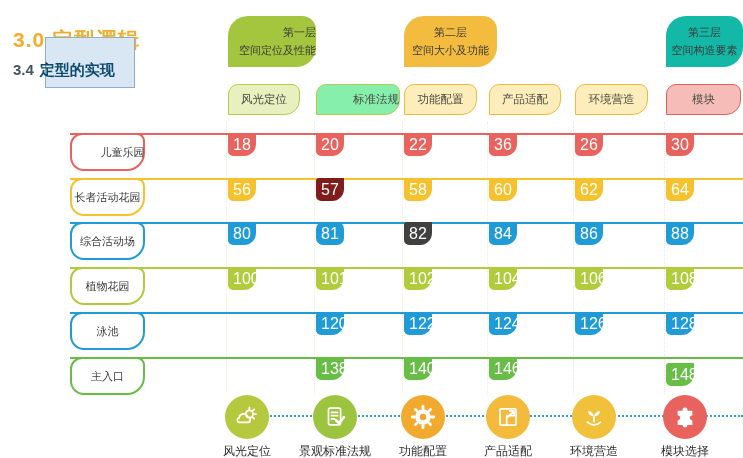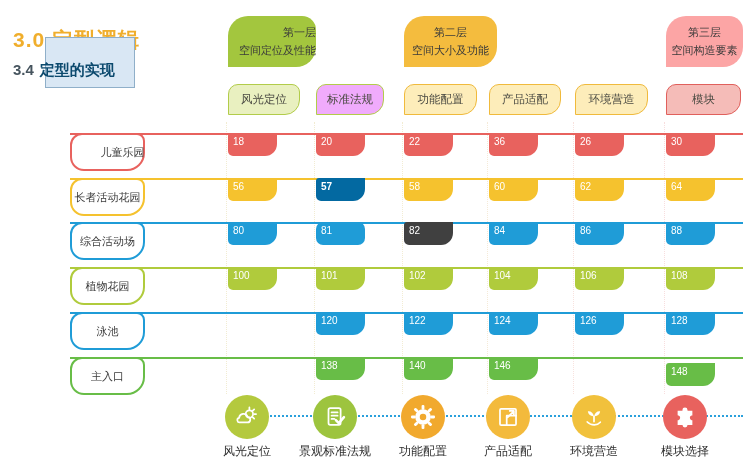--- a/index.html
+++ b/index.html
@@ -23,22 +23,22 @@
     display:flex;align-items:center;justify-content:center;font-size:11.5px;color:#4a4a42;z-index:2;}
 
   
   .guide{top:122px;height:272px;width:0;border-left:1.5px dotted #f2ecd2;z-index:0;}
 
   
   .row-line{height:2px;z-index:1;}
   .row-label{left:70px;width:75px;height:38px;background:#fff;border:2px solid;
     border-radius:12px 8px 18px 14px;display:flex;align-items:center;justify-content:center;
     font-size:11px;color:#3c3c3c;z-index:3;white-space:nowrap;}
-  .value-badge{width:49px;height:23px;border-radius:3px 0 12px 5px;color:#fff;
-    font-size:10px;padding:3px 0 0 5px;z-index:2;}
+  .value-badge{width:28px;height:23px;border-radius:3px 0 12px 5px;color:#fff;
+    font-size:16px;padding:3px 0 0 5px;z-index:2;}
 
   
   .connector{top:415px;border-top:2px dotted #2aa0dc;z-index:0;}
   .step-circle{top:395px;width:44px;height:44px;border-radius:50%;
     display:flex;align-items:center;justify-content:center;z-index:1;}
   .step-circle svg{width:26px;height:26px;display:block;}
   .step-label{top:443px;width:110px;text-align:center;font-size:12px;color:#2e2e2e;z-index:1;white-space:nowrap;}
 </style>
 </head>
 <body>
@@ -52,30 +52,30 @@
 
   <div id="layer-headers">
       <div class="abs layer-header" style="left: 228px; width: 88px; background: rgb(163, 198, 62); align-items: flex-end;">
         <div>第一层</div>
         <div>空间定位及性能</div>
       </div>
       <div class="abs layer-header" style="left: 404px; width: 93px; background: rgb(244, 188, 62);">
         <div>第二层</div>
         <div>空间大小及功能</div>
       </div>
-      <div class="abs layer-header" style="left: 666px; width: 77px; background: #fca5a5;">
+      <div class="abs layer-header" style="left: 666px; width: 77px; background: #14b8a6;">
         <div>第三层</div>
         <div>空间构造要素</div>
       </div>
     </div>
   <div id="column-chips">
       <div class="abs column-chip" style="left: 228px; width: 72px; background: rgb(233, 240, 192); border-color: rgb(178, 204, 74);">
         <span>风光定位</span>
       </div>
-      <div class="abs column-chip" style="left: 316px; width: 68px; background: #f0abfc; border-color: rgb(178, 204, 74);">
+      <div class="abs column-chip" style="left: 316px; width: 84px; background: #86efac; border-color: rgb(178, 204, 74); justify-content: flex-end;">
         <span>标准法规</span>
       </div>
       <div class="abs column-chip" style="left: 404px; width: 73px; background: rgb(253, 237, 186); border-color: rgb(240, 186, 60);">
         <span>功能配置</span>
       </div>
       <div class="abs column-chip" style="left: 489px; width: 72px; background: rgb(253, 237, 186); border-color: rgb(240, 186, 60);">
         <span>产品适配</span>
       </div>
       <div class="abs column-chip" style="left: 575px; width: 73px; background: rgb(253, 237, 186); border-color: rgb(240, 186, 60);">
         <span>环境营造</span>
@@ -101,21 +101,21 @@
       <div class="abs value-badge" style="left: 316px; top: 133px; background: rgb(232, 98, 94);">20</div>
       <div class="abs value-badge" style="left: 404px; top: 133px; background: rgb(232, 98, 94);">22</div>
       <div class="abs value-badge" style="left: 489px; top: 133px; background: rgb(232, 98, 94);">36</div>
       <div class="abs value-badge" style="left: 575px; top: 133px; background: rgb(232, 98, 94);">26</div>
       <div class="abs value-badge" style="left: 666px; top: 133px; background: rgb(232, 98, 94);">30</div>
       <div class="abs row-line" style="left: 70px; top: 178px; width: 673px; background: rgb(245, 194, 46);"></div>
       <div class="abs row-label" style="top: 178px; border-color: rgb(245, 194, 46);">
         <span>长者活动花园</span>
       </div>
       <div class="abs value-badge" style="left: 228px; top: 178px; background: rgb(245, 194, 46);">56</div>
-      <div class="abs value-badge" style="left: 316px; top: 178px; background: #0369a1; font-weight: bold;">57</div>
+      <div class="abs value-badge" style="left: 316px; top: 178px; background: #7f1d1d;">57</div>
       <div class="abs value-badge" style="left: 404px; top: 178px; background: rgb(245, 194, 46);">58</div>
       <div class="abs value-badge" style="left: 489px; top: 178px; background: rgb(245, 194, 46);">60</div>
       <div class="abs value-badge" style="left: 575px; top: 178px; background: rgb(245, 194, 46);">62</div>
       <div class="abs value-badge" style="left: 666px; top: 178px; background: rgb(245, 194, 46);">64</div>
       <div class="abs row-line" style="left: 70px; top: 222px; width: 673px; background: rgb(31, 156, 215);"></div>
       <div class="abs row-label" style="top: 222px; border-color: rgb(31, 156, 215);">
         <span>综合活动场</span>
       </div>
       <div class="abs value-badge" style="left: 228px; top: 222px; background: rgb(31, 156, 215);">80</div>
       <div class="abs value-badge" style="left: 316px; top: 222px; background: rgb(31, 156, 215); border-radius: 7px;">81</div>

